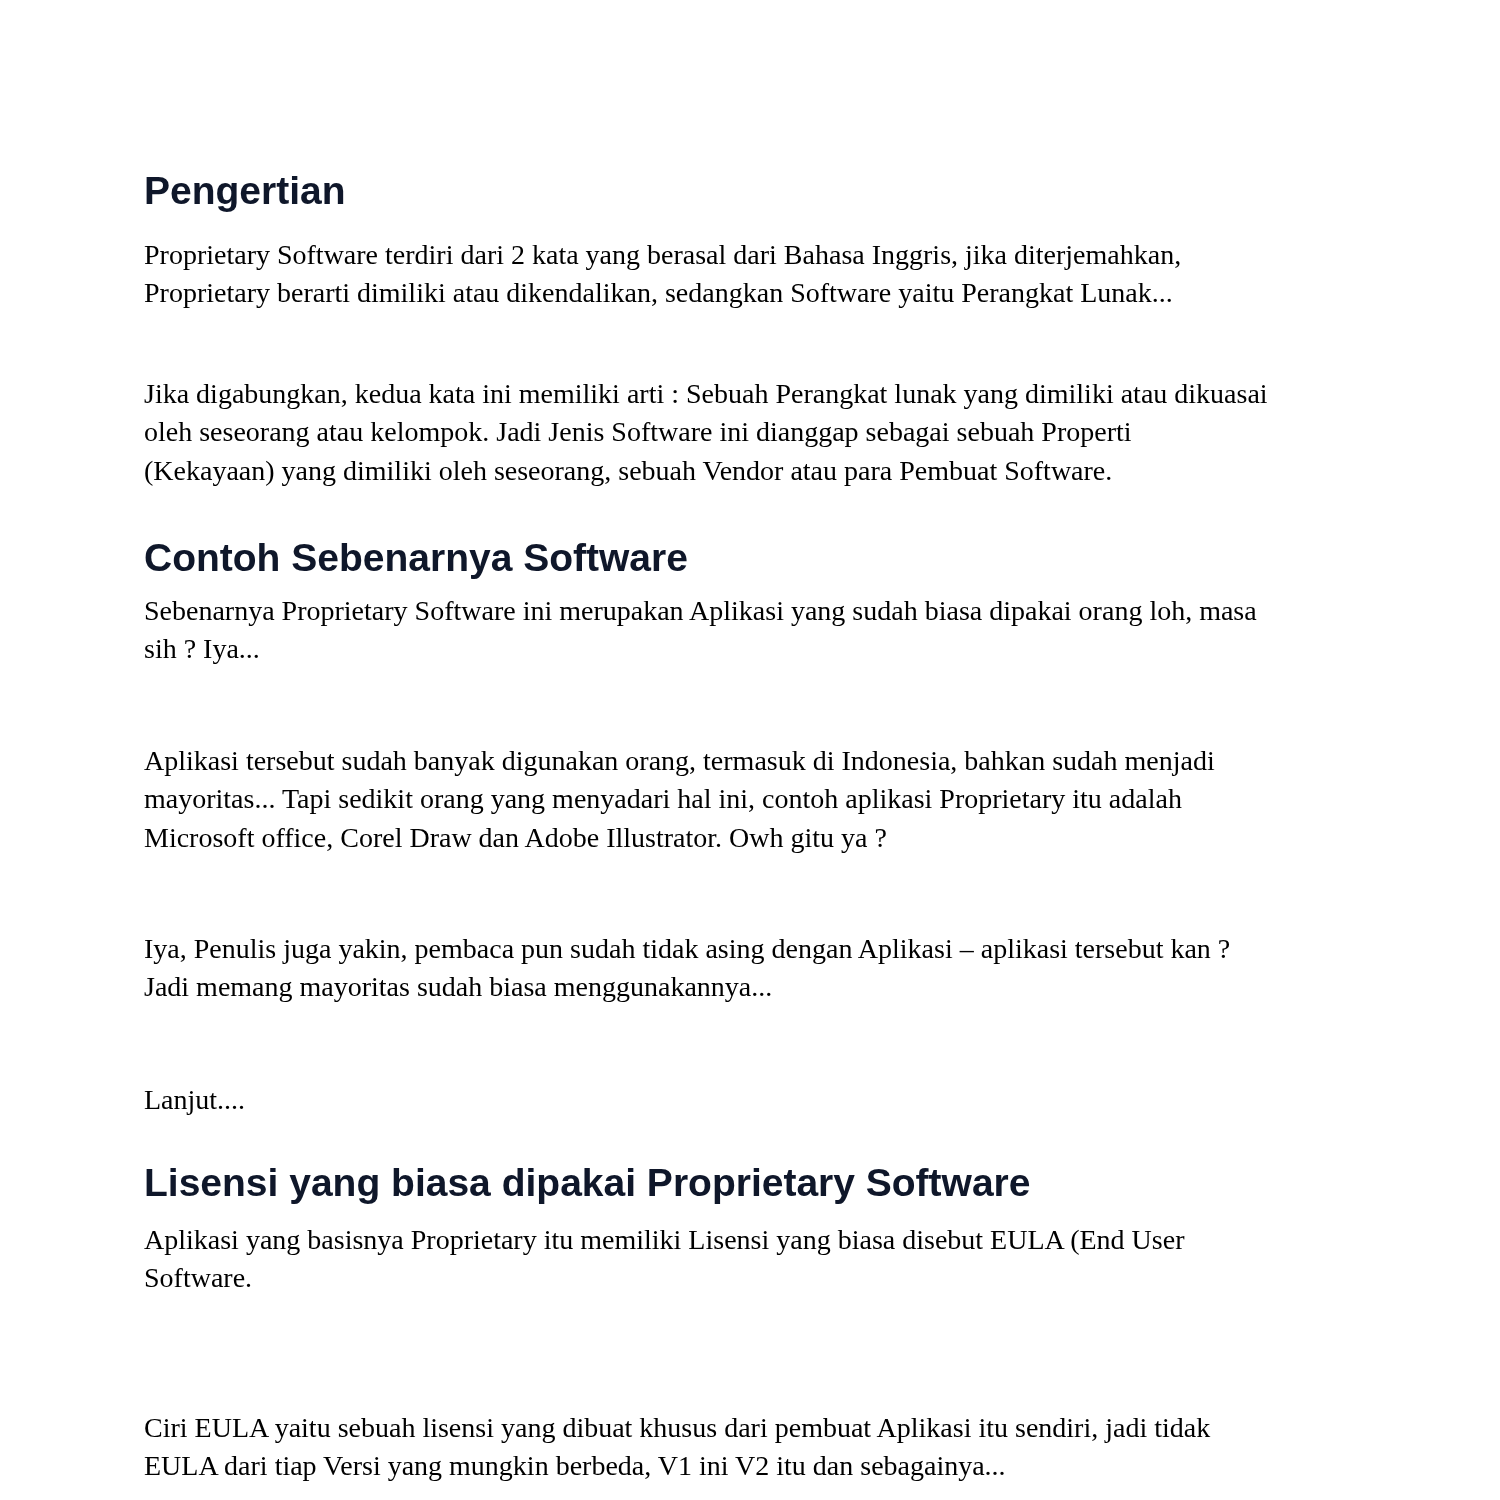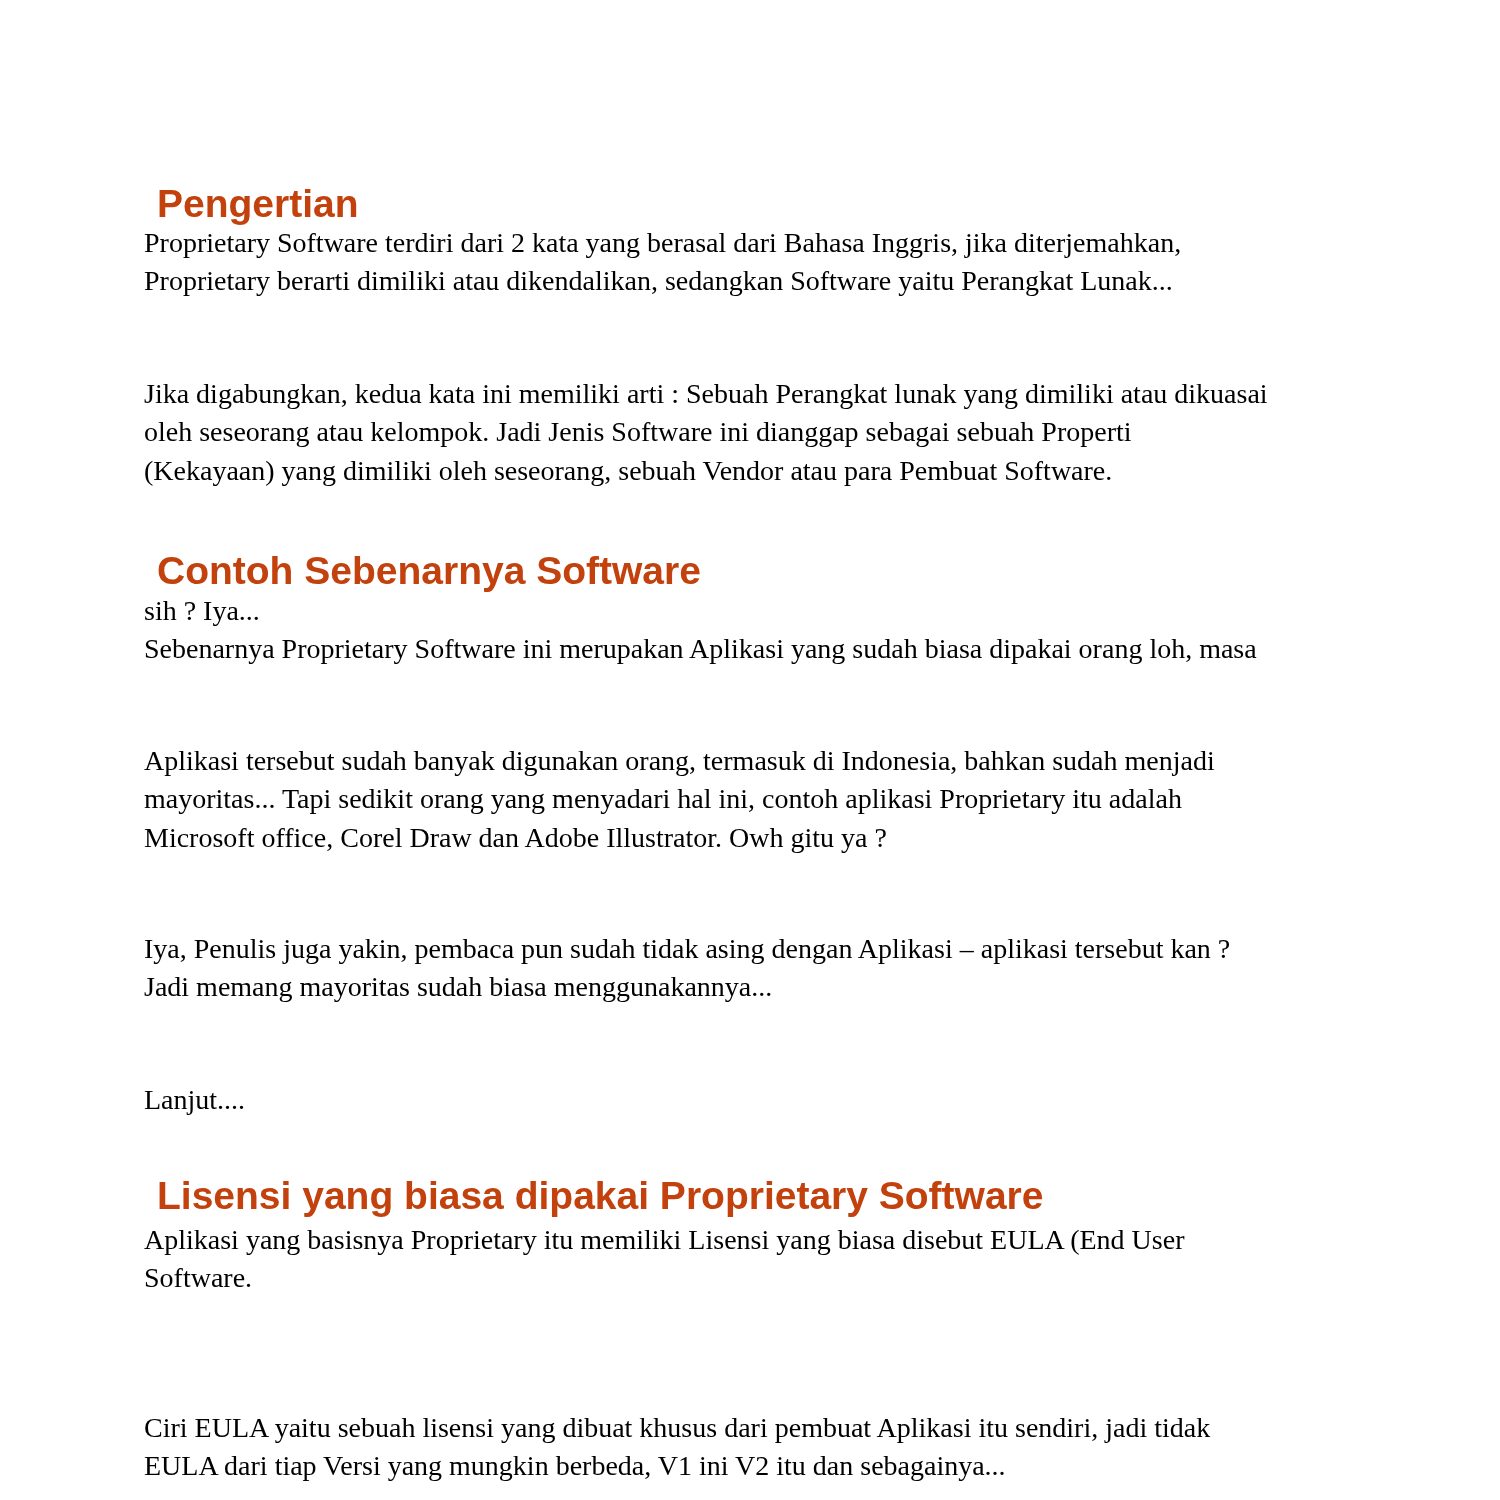--- a/index.html
+++ b/index.html
@@ -17,25 +17,25 @@
       position: absolute;
       left: 144px;
       top: 0;
       width: 1230px;
       height: 1500px;
       overflow: hidden;
     }
     .heading {
       position: absolute;
       left: 0;
-      margin: 13px;
+      margin: 0;
       font-family: "Liberation Sans", sans-serif;
       font-weight: bold;
       font-size: 39px;
-      color: #c2410c;
+      color: #0f172a;
       line-height: 46px;
       white-space: nowrap;
     }
     .para {
       position: absolute;
       left: 0;
       margin: 0;
       width: 1240px;
       font-family: "Liberation Serif", serif;
       font-size: 28px;
@@ -47,36 +47,36 @@
       white-space: nowrap;
     }
   </style>
 </head>
 <body>
 
 <div class="page">
 
   <h2 class="heading" style="top:168px;">Pengertian</h2>
 
-  <p class="para" style="top:224px;">
+  <p class="para" style="top:236px;">
     <span class="line">Proprietary Software terdiri dari 2 kata yang berasal dari Bahasa Inggris, jika diterjemahkan,</span>
     <span class="line">Proprietary berarti dimiliki atau dikendalikan, sedangkan Software yaitu Perangkat Lunak...</span>
   </p>
 
   <p class="para" style="top:375px;">
     <span class="line">Jika digabungkan, kedua kata ini memiliki arti : Sebuah Perangkat lunak yang dimiliki atau dikuasai</span>
     <span class="line">oleh seseorang atau kelompok. Jadi Jenis Software ini dianggap sebagai sebuah Properti</span>
     <span class="line">(Kekayaan) yang dimiliki oleh seseorang, sebuah Vendor atau para Pembuat Software.</span>
   </p>
 
   <h2 class="heading" style="top:535px;">Contoh Sebenarnya Software</h2>
 
   <p class="para" style="top:592px;">
+    <span class="line">Sebenarnya Proprietary Software ini merupakan Aplikasi yang sudah biasa dipakai orang loh, masa</span>
     <span class="line">sih ? Iya...</span>
-    <span class="line">Sebenarnya Proprietary Software ini merupakan Aplikasi yang sudah biasa dipakai orang loh, masa</span>
   </p>
 
   <p class="para" style="top:742px;">
     <span class="line">Aplikasi tersebut sudah banyak digunakan orang, termasuk di Indonesia, bahkan sudah menjadi</span>
     <span class="line">mayoritas... Tapi sedikit orang yang menyadari hal ini, contoh aplikasi Proprietary itu adalah</span>
     <span class="line">Microsoft office, Corel Draw dan Adobe Illustrator. Owh gitu ya ?</span>
   </p>
 
   <p class="para" style="top:930px;">
     <span class="line">Iya, Penulis juga yakin, pembaca pun sudah tidak asing dengan Aplikasi – aplikasi tersebut kan ?</span>

